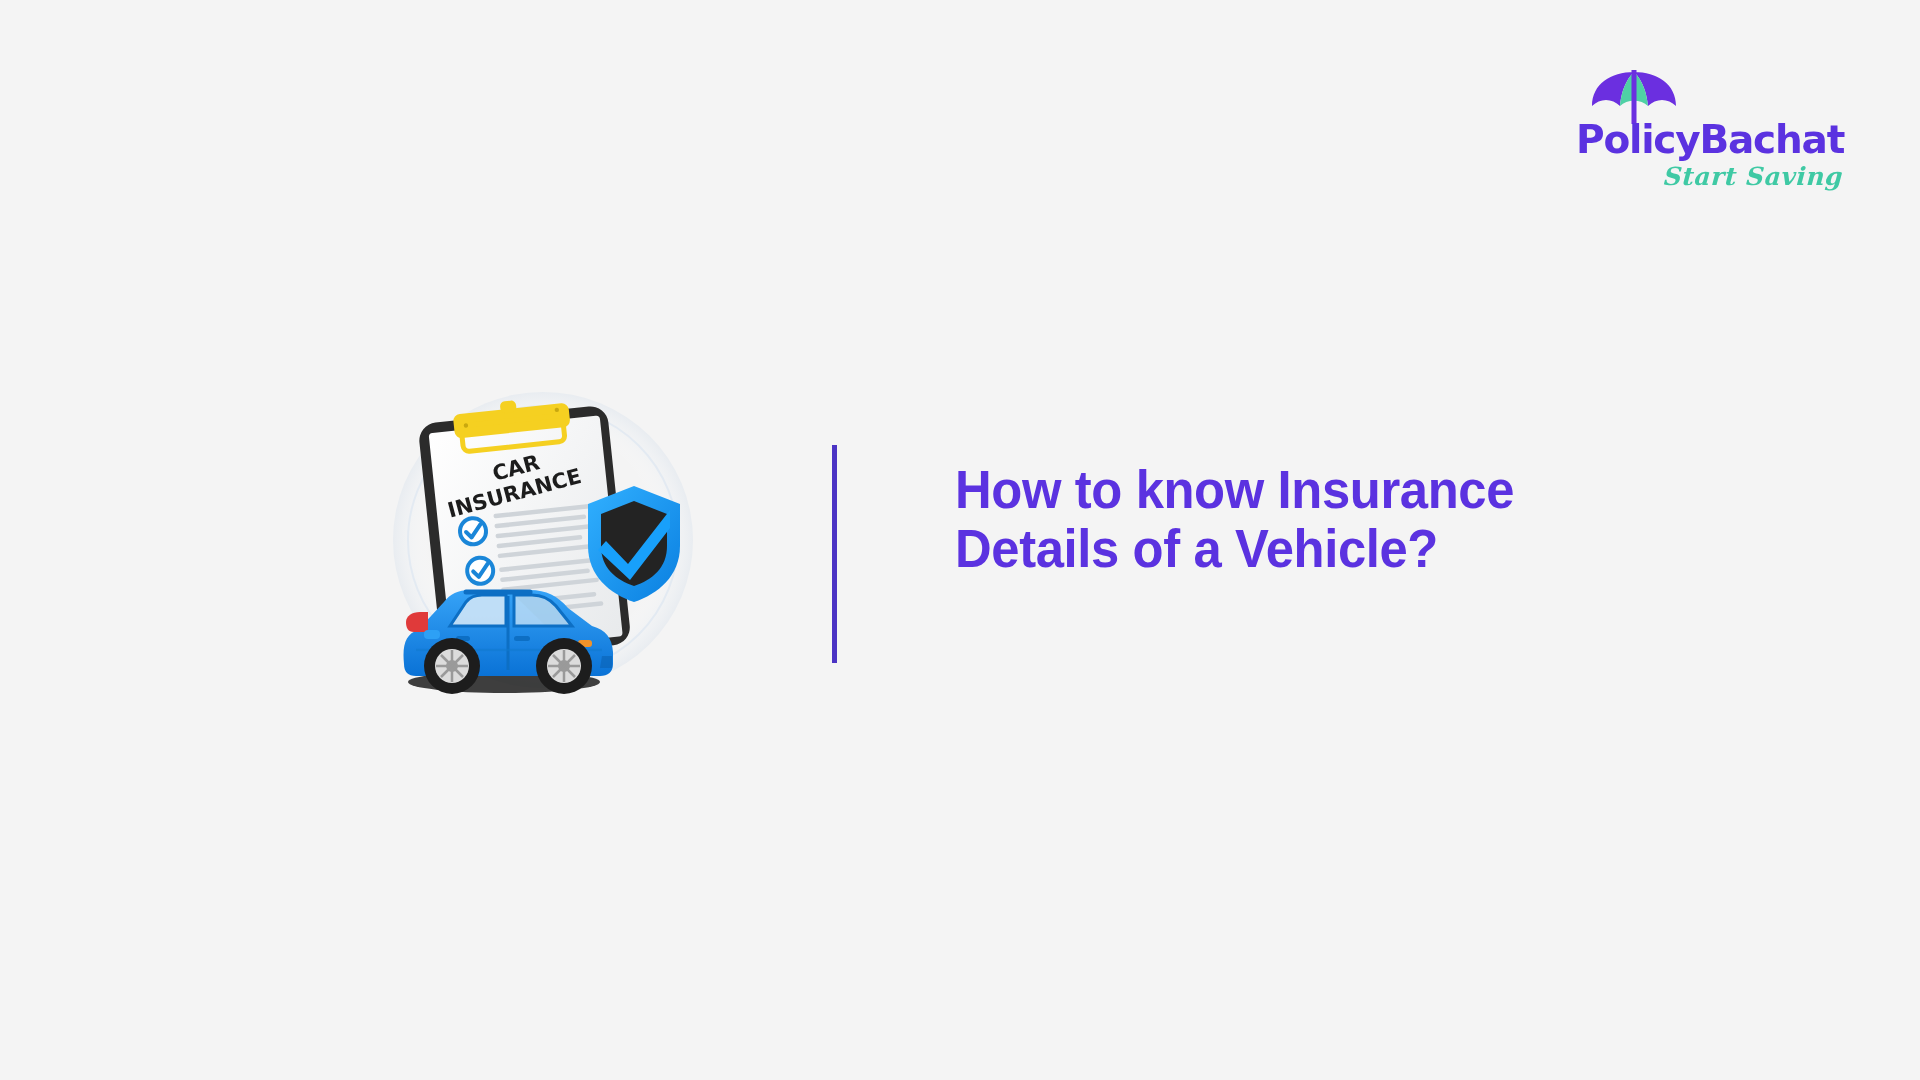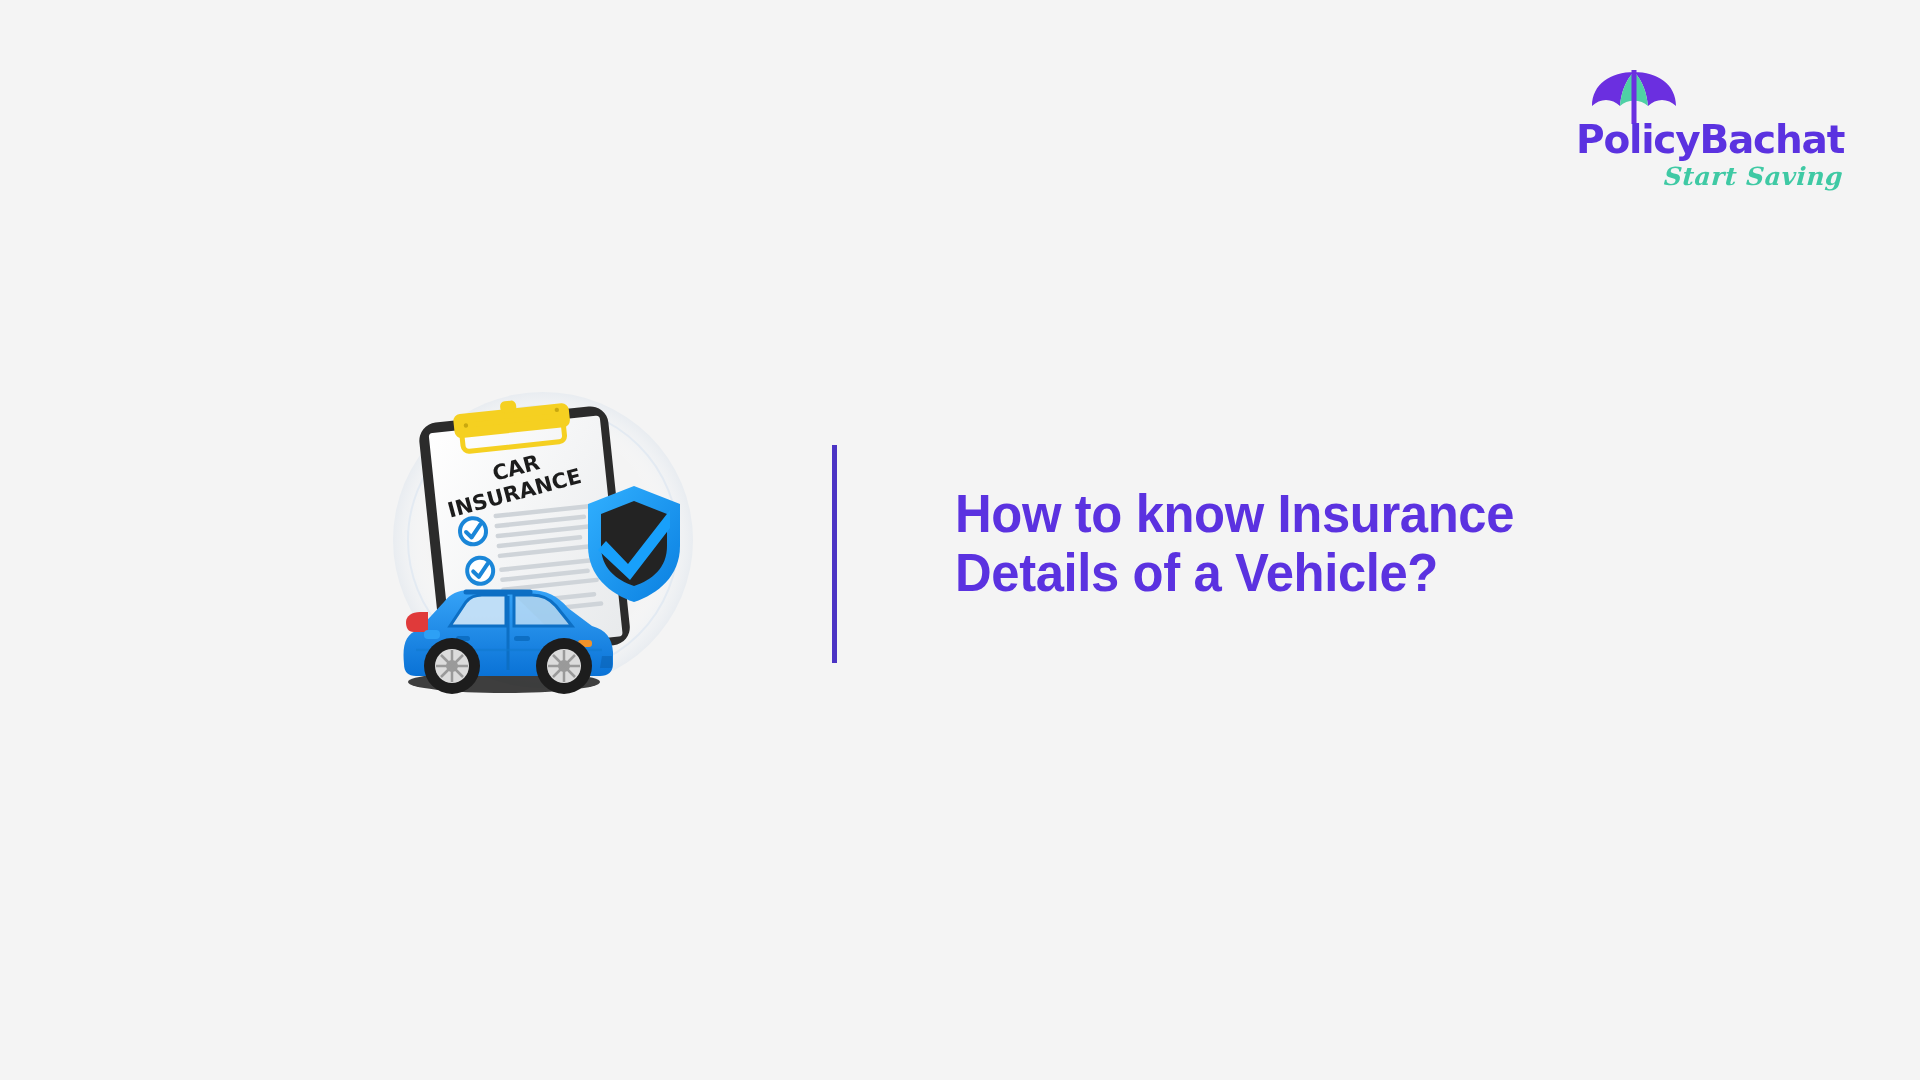--- a/index.html
+++ b/index.html
@@ -31,21 +31,21 @@
   .illustration { position:absolute; left:378px; top:372px; width:330px; height:330px; }
   .illustration svg { display:block; width:330px; height:330px; }
 
   
   .divider {
     position:absolute; left:832px; top:445px;
     width:5px; height:218px; background:#4b33c4;
   }
 
   
-  .title-block { position:absolute; left:955px; top:484px; width:760px; }
+  .title-block { position:absolute; left:955px; top:460px; width:760px; }
   .title-line {
     font-family:"Liberation Sans", sans-serif;
     font-size:54px; font-weight:bold; color:#5b32e0;
     line-height:1.1; letter-spacing:-0.4px; white-space:nowrap;
     transform:scaleX(0.94); transform-origin:left center;
   }
 </style>
 </head>
 <body>
 

